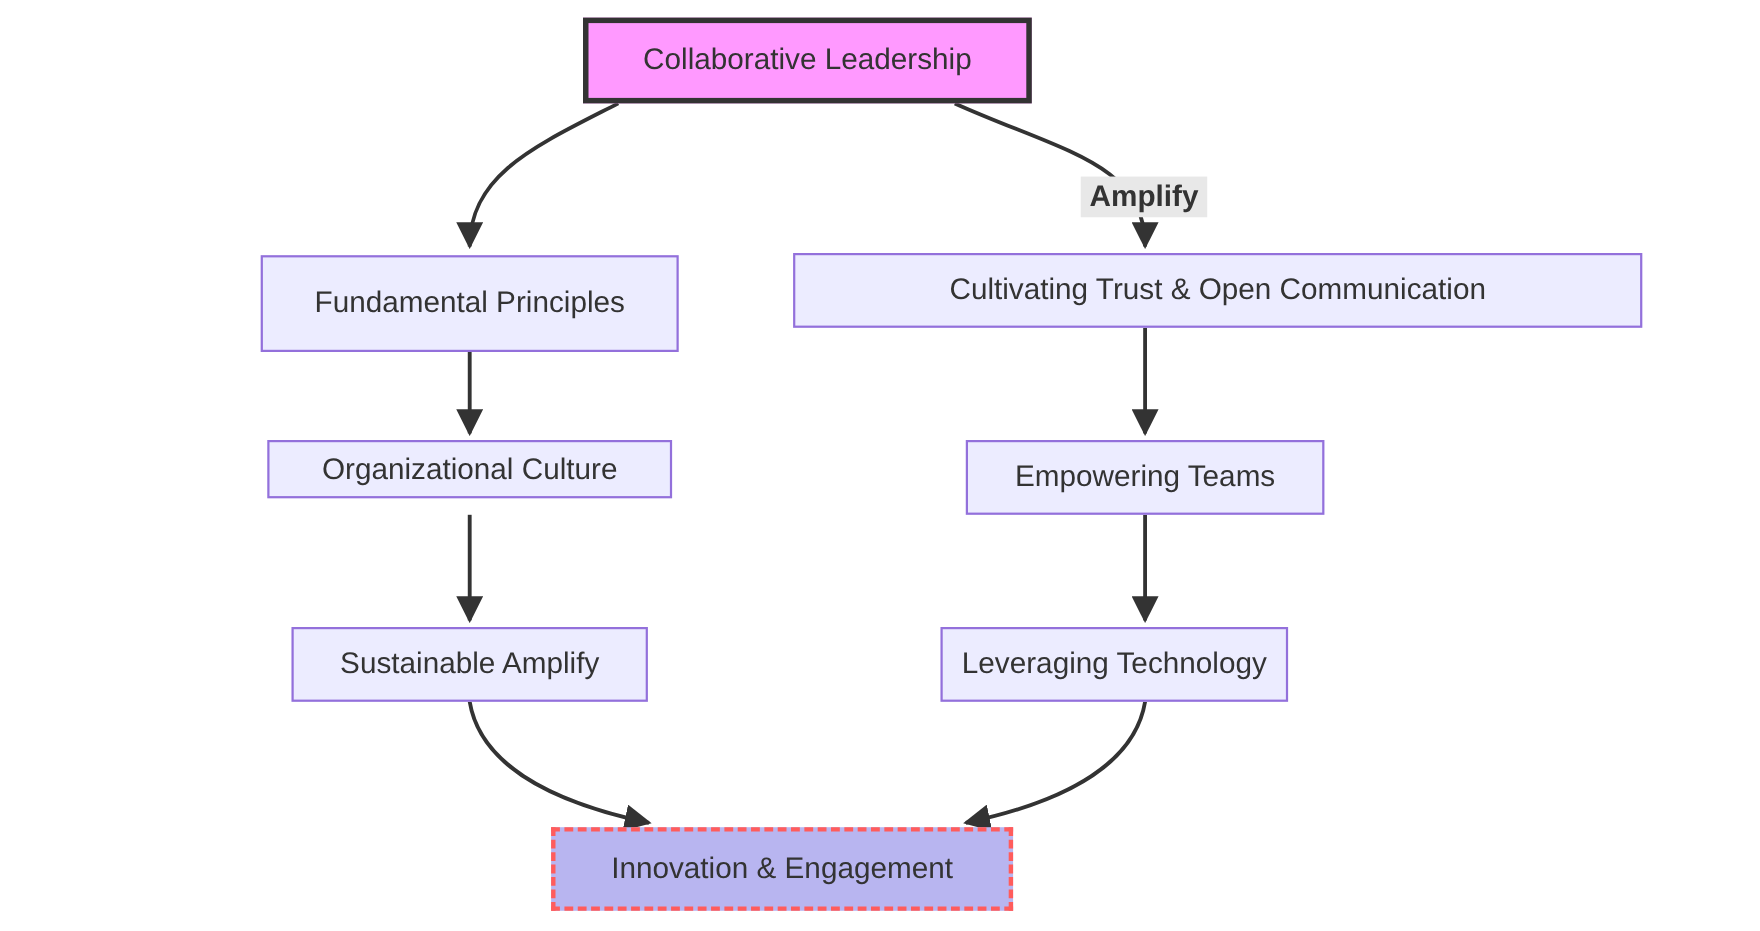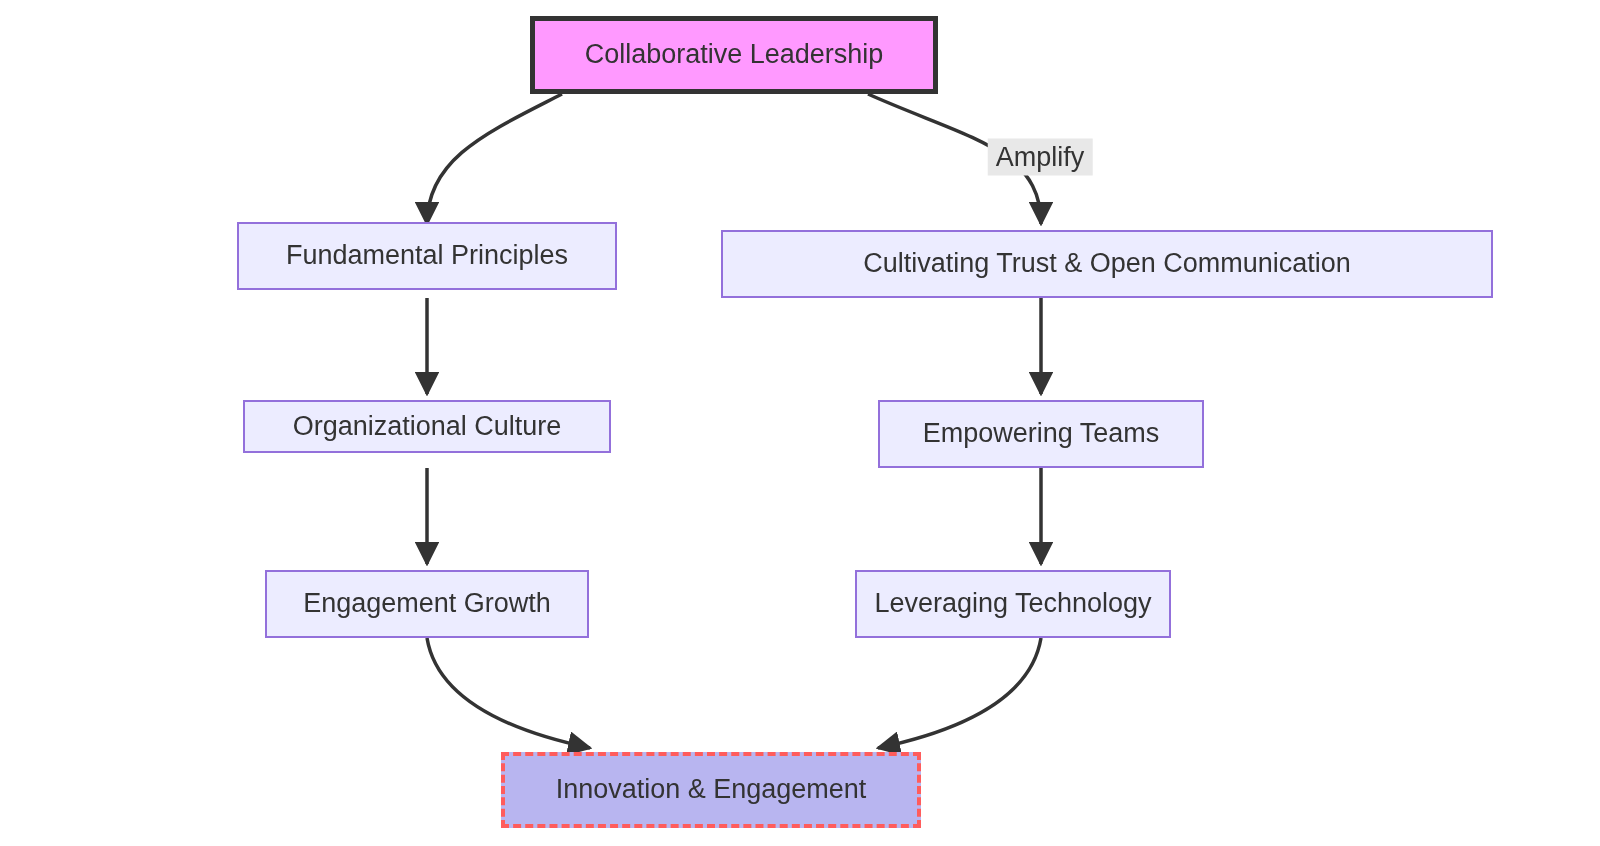--- a/index.html
+++ b/index.html
@@ -41,43 +41,43 @@
     <path class="edge" d="M 427 468 L 427 564"></path>
     <path class="edge" d="M 1041 468 L 1041 564"></path>
     <path class="edge" d="M 427 638 C 436 692, 495 728, 590 748"></path>
     <path class="edge" d="M 1041 638 C 1032 692, 973 728, 878 748"></path>
   </svg>
 
   <div class="node root" style="left:530px;top:16px;width:408px;height:78px;">
     <span>Collaborative Leadership</span>
   </div>
 
-  <div class="node" style="left:237px;top:222px;width:380px;height:68px;">
+  <div class="node" style="left:237px;top:232px;width:380px;height:88px;">
     <span>Fundamental Principles</span>
   </div>
 
   <div class="node" style="left:721px;top:230px;width:772px;height:68px;">
     <span>Cultivating Trust &amp; Open Communication</span>
   </div>
 
   <div class="node" style="left:243px;top:400px;width:368px;height:53px;">
     <span>Organizational Culture</span>
   </div>
 
   <div class="node" style="left:878px;top:400px;width:326px;height:68px;">
     <span>Empowering Teams</span>
   </div>
 
   <div class="node" style="left:265px;top:570px;width:324px;height:68px;">
-    <span>Engagement Growth</span>
+    <span>Sustainable Amplify</span>
   </div>
 
   <div class="node" style="left:855px;top:570px;width:316px;height:68px;">
     <span>Leveraging Technology</span>
   </div>
 
   <div class="node sink" style="left:501px;top:752px;width:420px;height:76px;">
     <span>Innovation &amp; Engagement</span>
   </div>
 
-  <div class="edge-label" style="left:1040px;top:157px;">Amplify</div>
+  <div class="edge-label" style="left:1040px;top:179px;font-weight:bold;">Amplify</div>
 
 </div>
 
 </body></html>

